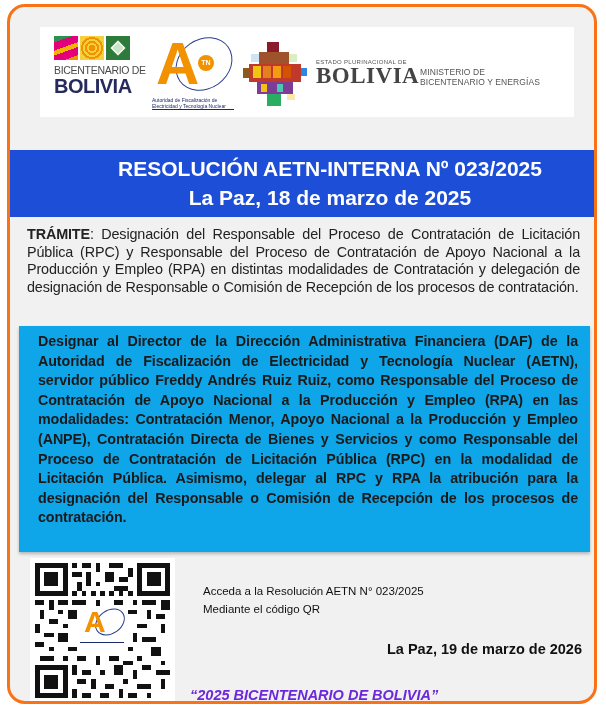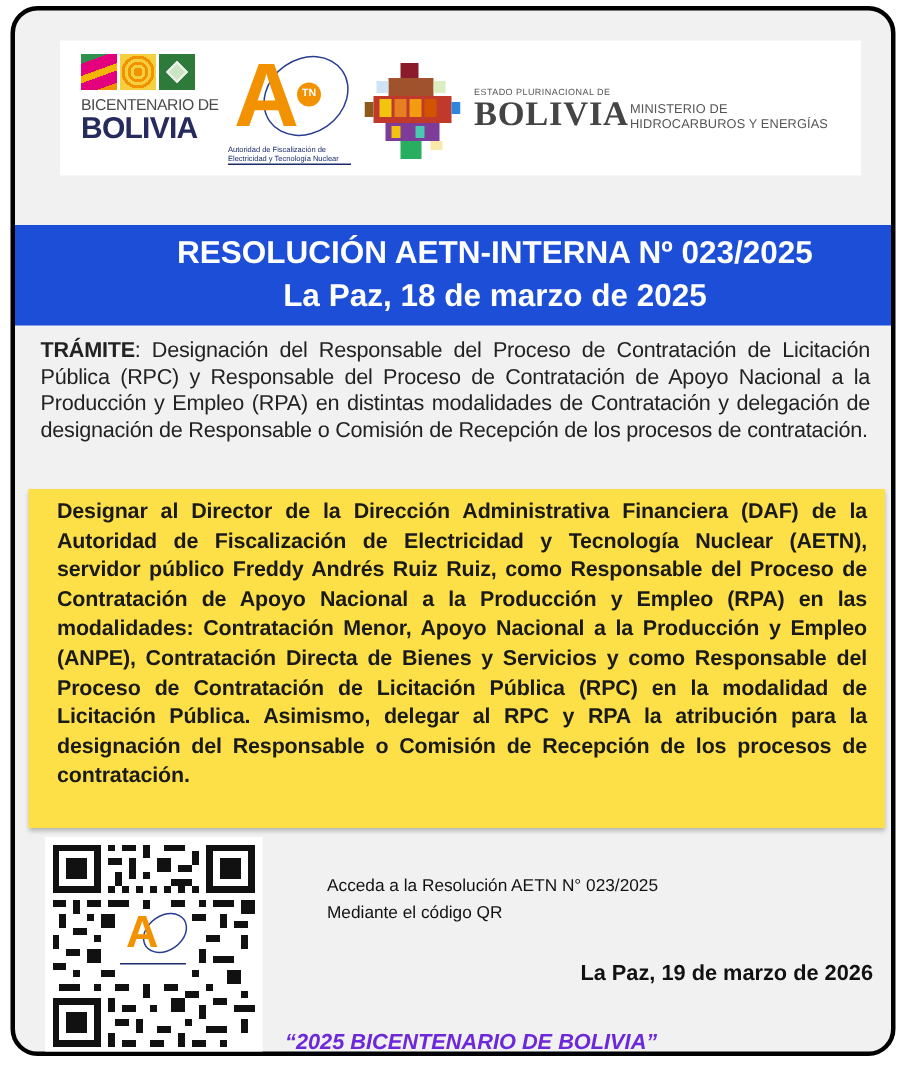--- a/index.html
+++ b/index.html
@@ -1,20 +1,20 @@
 <!DOCTYPE html>
 <html><head>
 <meta charset="utf-8">
 <style>
   html, body { margin: 0; padding: 0; background: #ffffff; }
   body { width: 606px; height: 714px; position: relative; overflow: hidden; font-family: "Liberation Sans", sans-serif; }
 
   .card {
     position: absolute; left: 7px; top: 4px; width: 590px; height: 700px;
-    border: 3px solid #000000; border-radius: 18px; background: #f1f1f1;
+    border: 3px solid #f97316; border-radius: 18px; background: #f1f1f1;
     box-sizing: border-box; overflow: hidden;
   }
 
   .logo-strip {
     position: absolute; left: 30px; top: 20px; width: 534px; height: 90px;
     background: #ffffff; display: flex; align-items: center;
   }
 
   
   .bicent { position: absolute; left: 14px; top: 9px; width: 82px; height: 72px; }
@@ -54,21 +54,21 @@
   .tramite {
     position: absolute; left: 17px; top: 219px; width: 553px;
     font-size: 14.4px; line-height: 17.5px; color: #222; text-align: justify;
     letter-spacing: -0.15px;
   }
   .tramite b { font-weight: bold; margin-top: 37px; }
 
   
   .decision {
     position: absolute; left: 9px; top: 319px; width: 571px; height: 226px;
-    background: #fde047; box-shadow: 0 2px 3px rgba(0,0,0,0.25);
+    background: #0ea5e9; box-shadow: 0 2px 3px rgba(0,0,0,0.25);
   }
   .decision p {
     margin: 0; position: absolute; left: 19px; top: 6px; width: 540px;
     font-size: 14.3px; font-weight: bold; line-height: 19.6px; color: #1a1a1a;
     text-align: justify; letter-spacing: -0.1px;
   }
 
   
   .qr {
     position: absolute; left: 20px; top: 551px; width: 145px; height: 145px;
@@ -78,21 +78,20 @@
   .qr-logo {
     position: absolute; left: 48px; top: 48px; width: 48px; height: 40px; background:#fff;
   }
   .qr-logo .a { position:absolute; left:6px; top:0; font-size:30px; font-weight:bold; color:#f39200; line-height:32px; }
   .qr-logo .o { position:absolute; left:16px; top:4px; width:30px; height:22px; border:1px solid #2a3c8f; border-radius:50%; transform:rotate(-35deg); }
   .qr-logo .s { position:absolute; left:2px; top:32px; width:44px; height:4px; border-bottom:1px solid #1a2a6c; }
 
   .access {
     position: absolute; left: 193px; top: 575px; font-size: 11.5px; line-height: 18px; color: #111;
     font-family: "Liberation Sans", sans-serif;
-    margin-left: 15px;
   }
   .date-bottom {
     position: absolute; right: 12px; top: 634px; font-size: 14.5px; font-weight: bold; color: #111;
   }
   .motto {
     position: absolute; left: 180px; top: 680px; font-size: 14.5px; font-weight: bold; font-style: italic; color: #6d28d9;
   }
 </style>
 </head>
 <body>
@@ -138,21 +137,21 @@
       </svg>
     </div>
 
     <div class="estado">
       <div class="small">ESTADO PLURINACIONAL DE</div>
       <div class="big">BOLIVIA</div>
     </div>
 
     <div class="ministerio">
       <div>MINISTERIO DE</div>
-      <div>HIDROCARBUROS Y ENERGÍAS</div>
+      <div>BICENTENARIO Y ENERGÍAS</div>
     </div>
   </div>
 
   <div class="title-band">
     <div class="l1">RESOLUCIÓN AETN-INTERNA Nº 023/2025</div>
     <div class="l2">La Paz, 18 de marzo de 2025</div>
   </div>
 
   <div class="tramite"><b>TRÁMITE</b><span>: Designación del Responsable del Proceso de Contratación de Licitación Pública (RPC) y Responsable del Proceso de Contratación de Apoyo Nacional a la Producción y Empleo (RPA) en distintas modalidades de Contratación y delegación de designación de Responsable o Comisión de Recepción de los procesos de contratación.</span></div>
 

